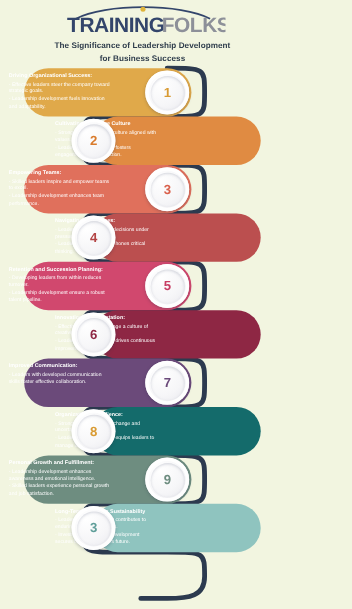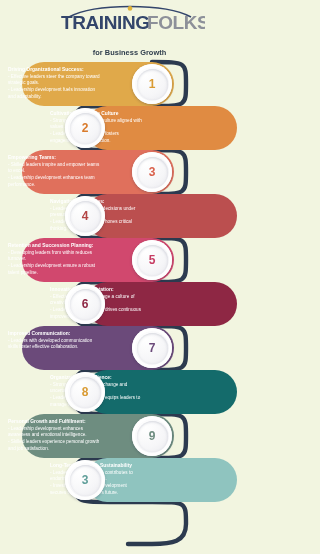--- a/index.html
+++ b/index.html
@@ -63,22 +63,22 @@
   <div class="header">
     <div class="logo">
       <svg width="150" height="28" viewBox="0 0 150 28">
         <path d="M14 13 C 40 -1, 110 -1, 136 13" stroke="#33456b" stroke-width="1.6" fill="none"></path>
         <circle cx="75" cy="4.4" r="2.3" fill="#e0b43a"></circle>
         <text x="6" y="25" font-family="Liberation Sans, sans-serif" font-size="19" font-weight="bold" letter-spacing="-0.4" fill="#33456b">TRAINING</text>
         <text x="92" y="25" font-family="Liberation Sans, sans-serif" font-size="19" font-weight="bold" letter-spacing="-0.4" fill="#8d9099">FOLKS</text>
       </svg>
     </div>
     <div class="subtitle">
-      <br>
-      <span>for Business Growth</span>
+      <span>The Significance of Leadership Development</span><br>
+      <span>for Business Success</span>
     </div>
   </div>
 
   <svg class="ribbon" viewBox="0 0 259 554">
     <path d="
       M 152 62
       C 186 62, 186 62, 186 84
       C 186 106, 186 106, 152 106
       L 110 106
       C 76 106, 76 106, 76 128

